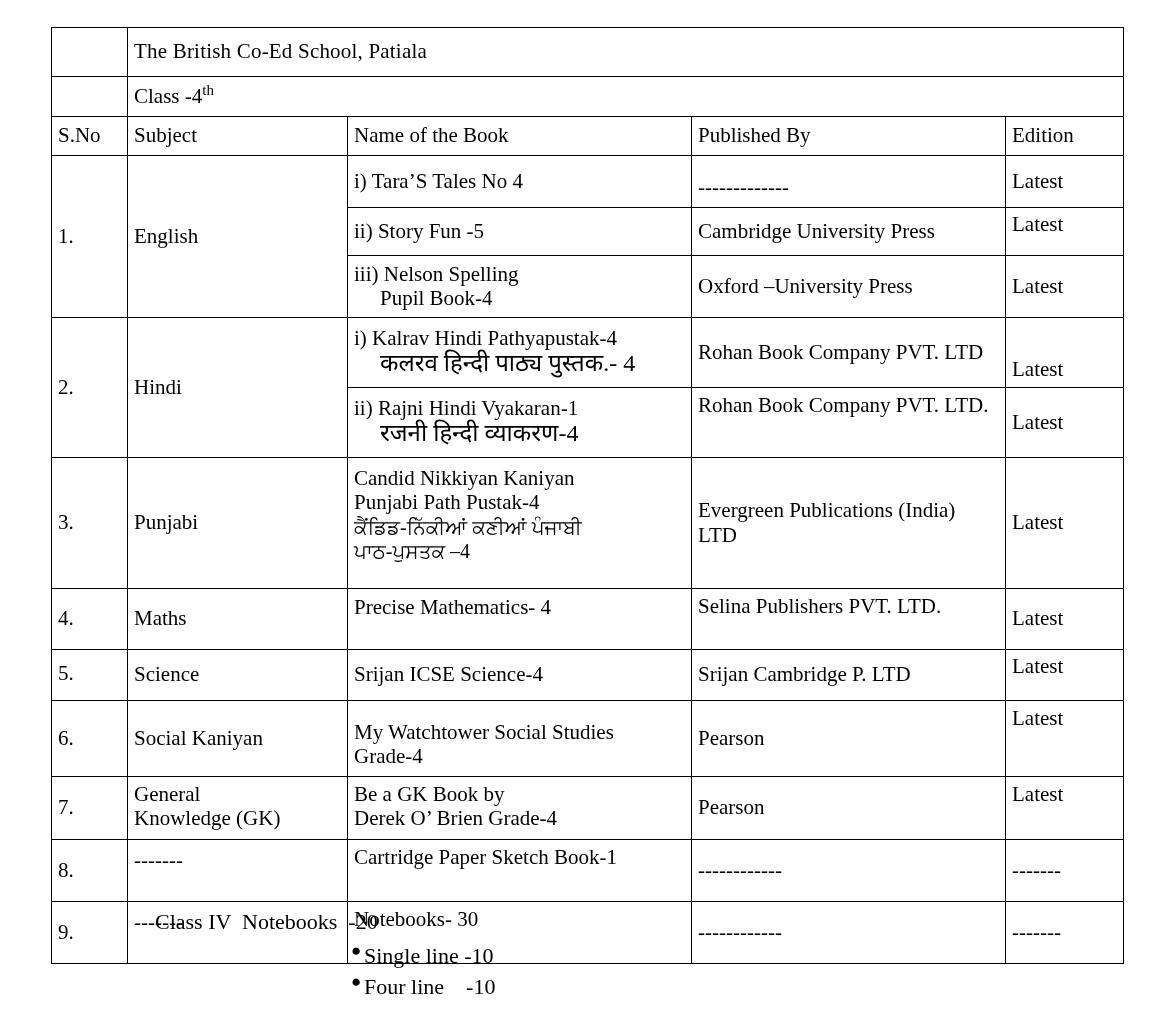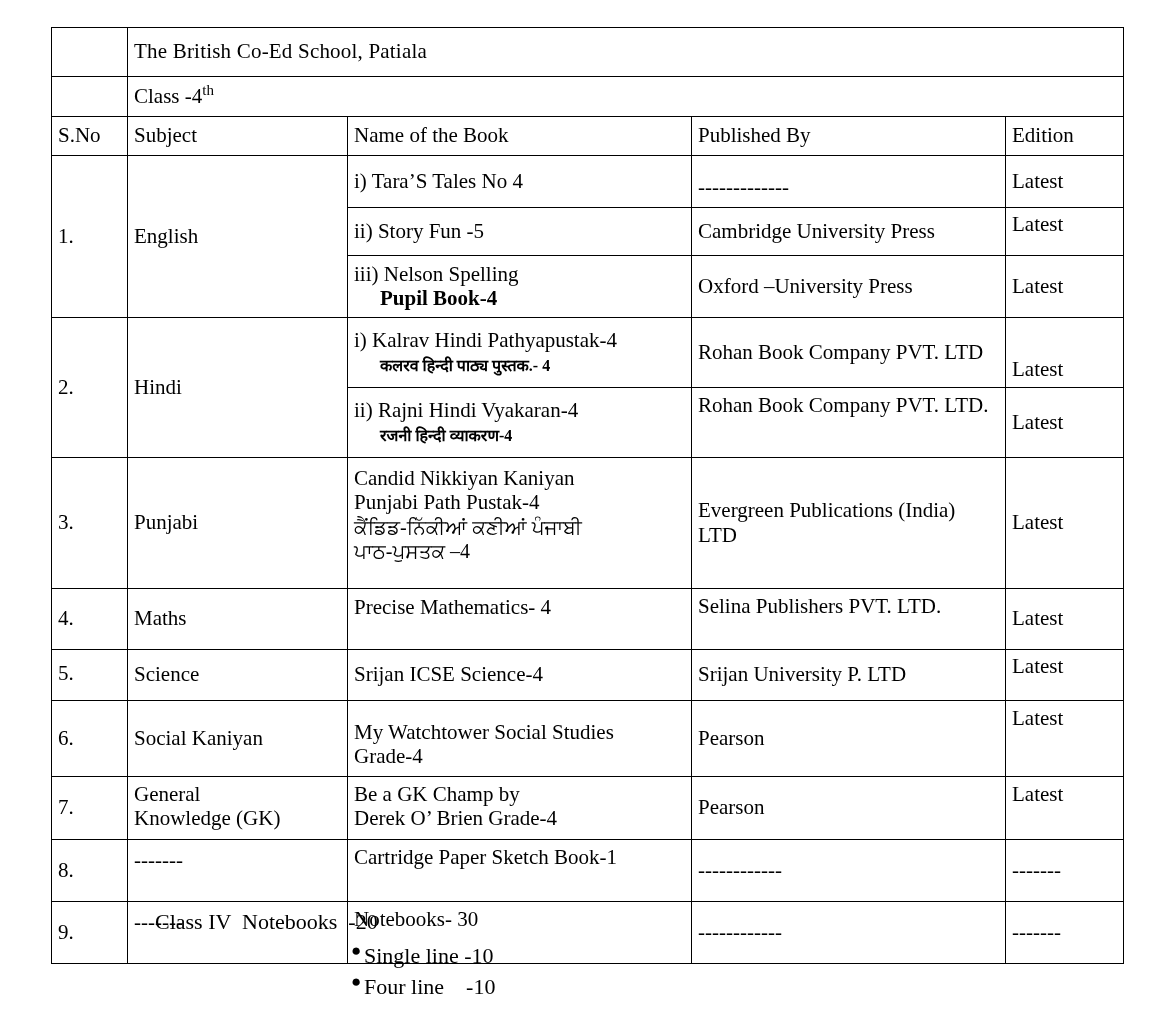--- a/index.html
+++ b/index.html
@@ -96,25 +96,24 @@
     padding-left: 10px;
     vertical-align: middle;
   }
   .ed-cell {
     padding-left: 9px;
     vertical-align: middle;
   }
   .indent {
     display: inline-block;
     padding-left: 26px;
-    font-weight: bold;
   }
   .deva {
     font-family: "Liberation Serif", "DejaVu Serif", serif;
-    font-size: 16px;
+    font-size: 24px;
   }
   .guru {
     font-family: "Liberation Serif", "DejaVu Serif", serif;
     font-size: 20px;
   }
   .dash {
     letter-spacing: 0px;
     font-family: "Liberation Serif", "DejaVu Serif", serif;
   }
   .pub-dash { display:block; padding-top: 12px; }
@@ -203,21 +202,21 @@
       </tr>
 
       <tr>
         <td class="sno-cell" rowspan="2">2.</td>
         <td class="subj-cell" rowspan="2">Hindi</td>
         <td class="book-cell" style="height:62px;"><span>i) Kalrav Hindi Pathyapustak-4</span><br><span class="indent deva">कलरव हिन्दी पाठ्य पुस्तक.- 4</span></td>
         <td class="pub-cell">Rohan Book Company PVT. LTD</td>
         <td class="ed-cell" style="vertical-align:bottom;padding-bottom:6px;">Latest</td>
       </tr>
       <tr>
-        <td class="book-cell" style="height:62px;"><span>ii) Rajni Hindi Vyakaran-4</span><br><span class="indent deva">रजनी हिन्दी व्याकरण-4</span></td>
+        <td class="book-cell" style="height:62px;"><span>ii) Rajni Hindi Vyakaran-1</span><br><span class="indent deva">रजनी हिन्दी व्याकरण-4</span></td>
         <td class="pub-cell" style="vertical-align:top;padding-top:5px;">Rohan Book Company PVT. LTD.</td>
         <td class="ed-cell">Latest</td>
       </tr>
 
       <tr>
         <td class="sno-cell">3.</td>
         <td class="subj-cell">Punjabi</td>
         <td class="book-cell" style="height:118px;vertical-align:top;padding-top:8px;margin-left:32px;"><span>Candid Nikkiyan Kaniyan</span><br><span>Punjabi Path Pustak-4</span><br><span class="guru">ਕੈਂਡਿਡ-ਨਿੱਕੀਆਂ ਕਣੀਆਂ ਪੰਜਾਬੀ</span><br><span class="guru">ਪਾਠ-ਪੁਸਤਕ –4</span></td>
         <td class="pub-cell"><span>Evergreen Publications (India) LTD</span></td>
         <td class="ed-cell">Latest</td>
@@ -228,36 +227,36 @@
         <td class="subj-cell">Maths</td>
         <td class="book-cell" style="height:50px;vertical-align:top;padding-top:6px;">Precise Mathematics- 4</td>
         <td class="pub-cell" style="vertical-align:top;padding-top:5px;">Selina Publishers PVT. LTD.</td>
         <td class="ed-cell">Latest</td>
       </tr>
 
       <tr>
         <td class="sno-cell" style="padding-bottom:6px;">5.</td>
         <td class="subj-cell">Science</td>
         <td class="book-cell" style="height:43px;">Srijan ICSE Science-4</td>
-        <td class="pub-cell">Srijan University P. LTD</td>
+        <td class="pub-cell">Srijan Cambridge P. LTD</td>
         <td class="ed-cell" style="vertical-align:top;padding-top:4px;">Latest</td>
       </tr>
 
       <tr>
         <td class="sno-cell">6.</td>
         <td class="subj-cell">Social Kaniyan</td>
         <td class="book-cell" style="height:52px;vertical-align:top;padding-top:19px;"><span>My Watchtower Social Studies</span><br><span>Grade-4</span></td>
         <td class="pub-cell">Pearson</td>
         <td class="ed-cell" style="vertical-align:top;padding-top:5px;">Latest</td>
       </tr>
 
       <tr>
         <td class="sno-cell">7.</td>
         <td class="subj-cell" style="vertical-align:top;padding-top:5px;"><span>General</span><br><span>Knowledge (GK)</span></td>
-        <td class="book-cell" style="height:53px;vertical-align:top;padding-top:5px;"><span>Be a GK Champ by</span><br><span>Derek O’ Brien Grade-4</span></td>
+        <td class="book-cell" style="height:53px;vertical-align:top;padding-top:5px;"><span>Be a GK Book by</span><br><span>Derek O’ Brien Grade-4</span></td>
         <td class="pub-cell">Pearson</td>
         <td class="ed-cell" style="vertical-align:top;padding-top:5px;">Latest</td>
       </tr>
 
       <tr>
         <td class="sno-cell">8.</td>
         <td class="subj-cell dash" style="vertical-align:top;padding-top:8px;">-------</td>
         <td class="book-cell" style="height:52px;vertical-align:top;padding-top:5px;">Cartridge Paper Sketch Book-1</td>
         <td class="pub-cell dash">------------</td>
         <td class="ed-cell dash">-------</td>

